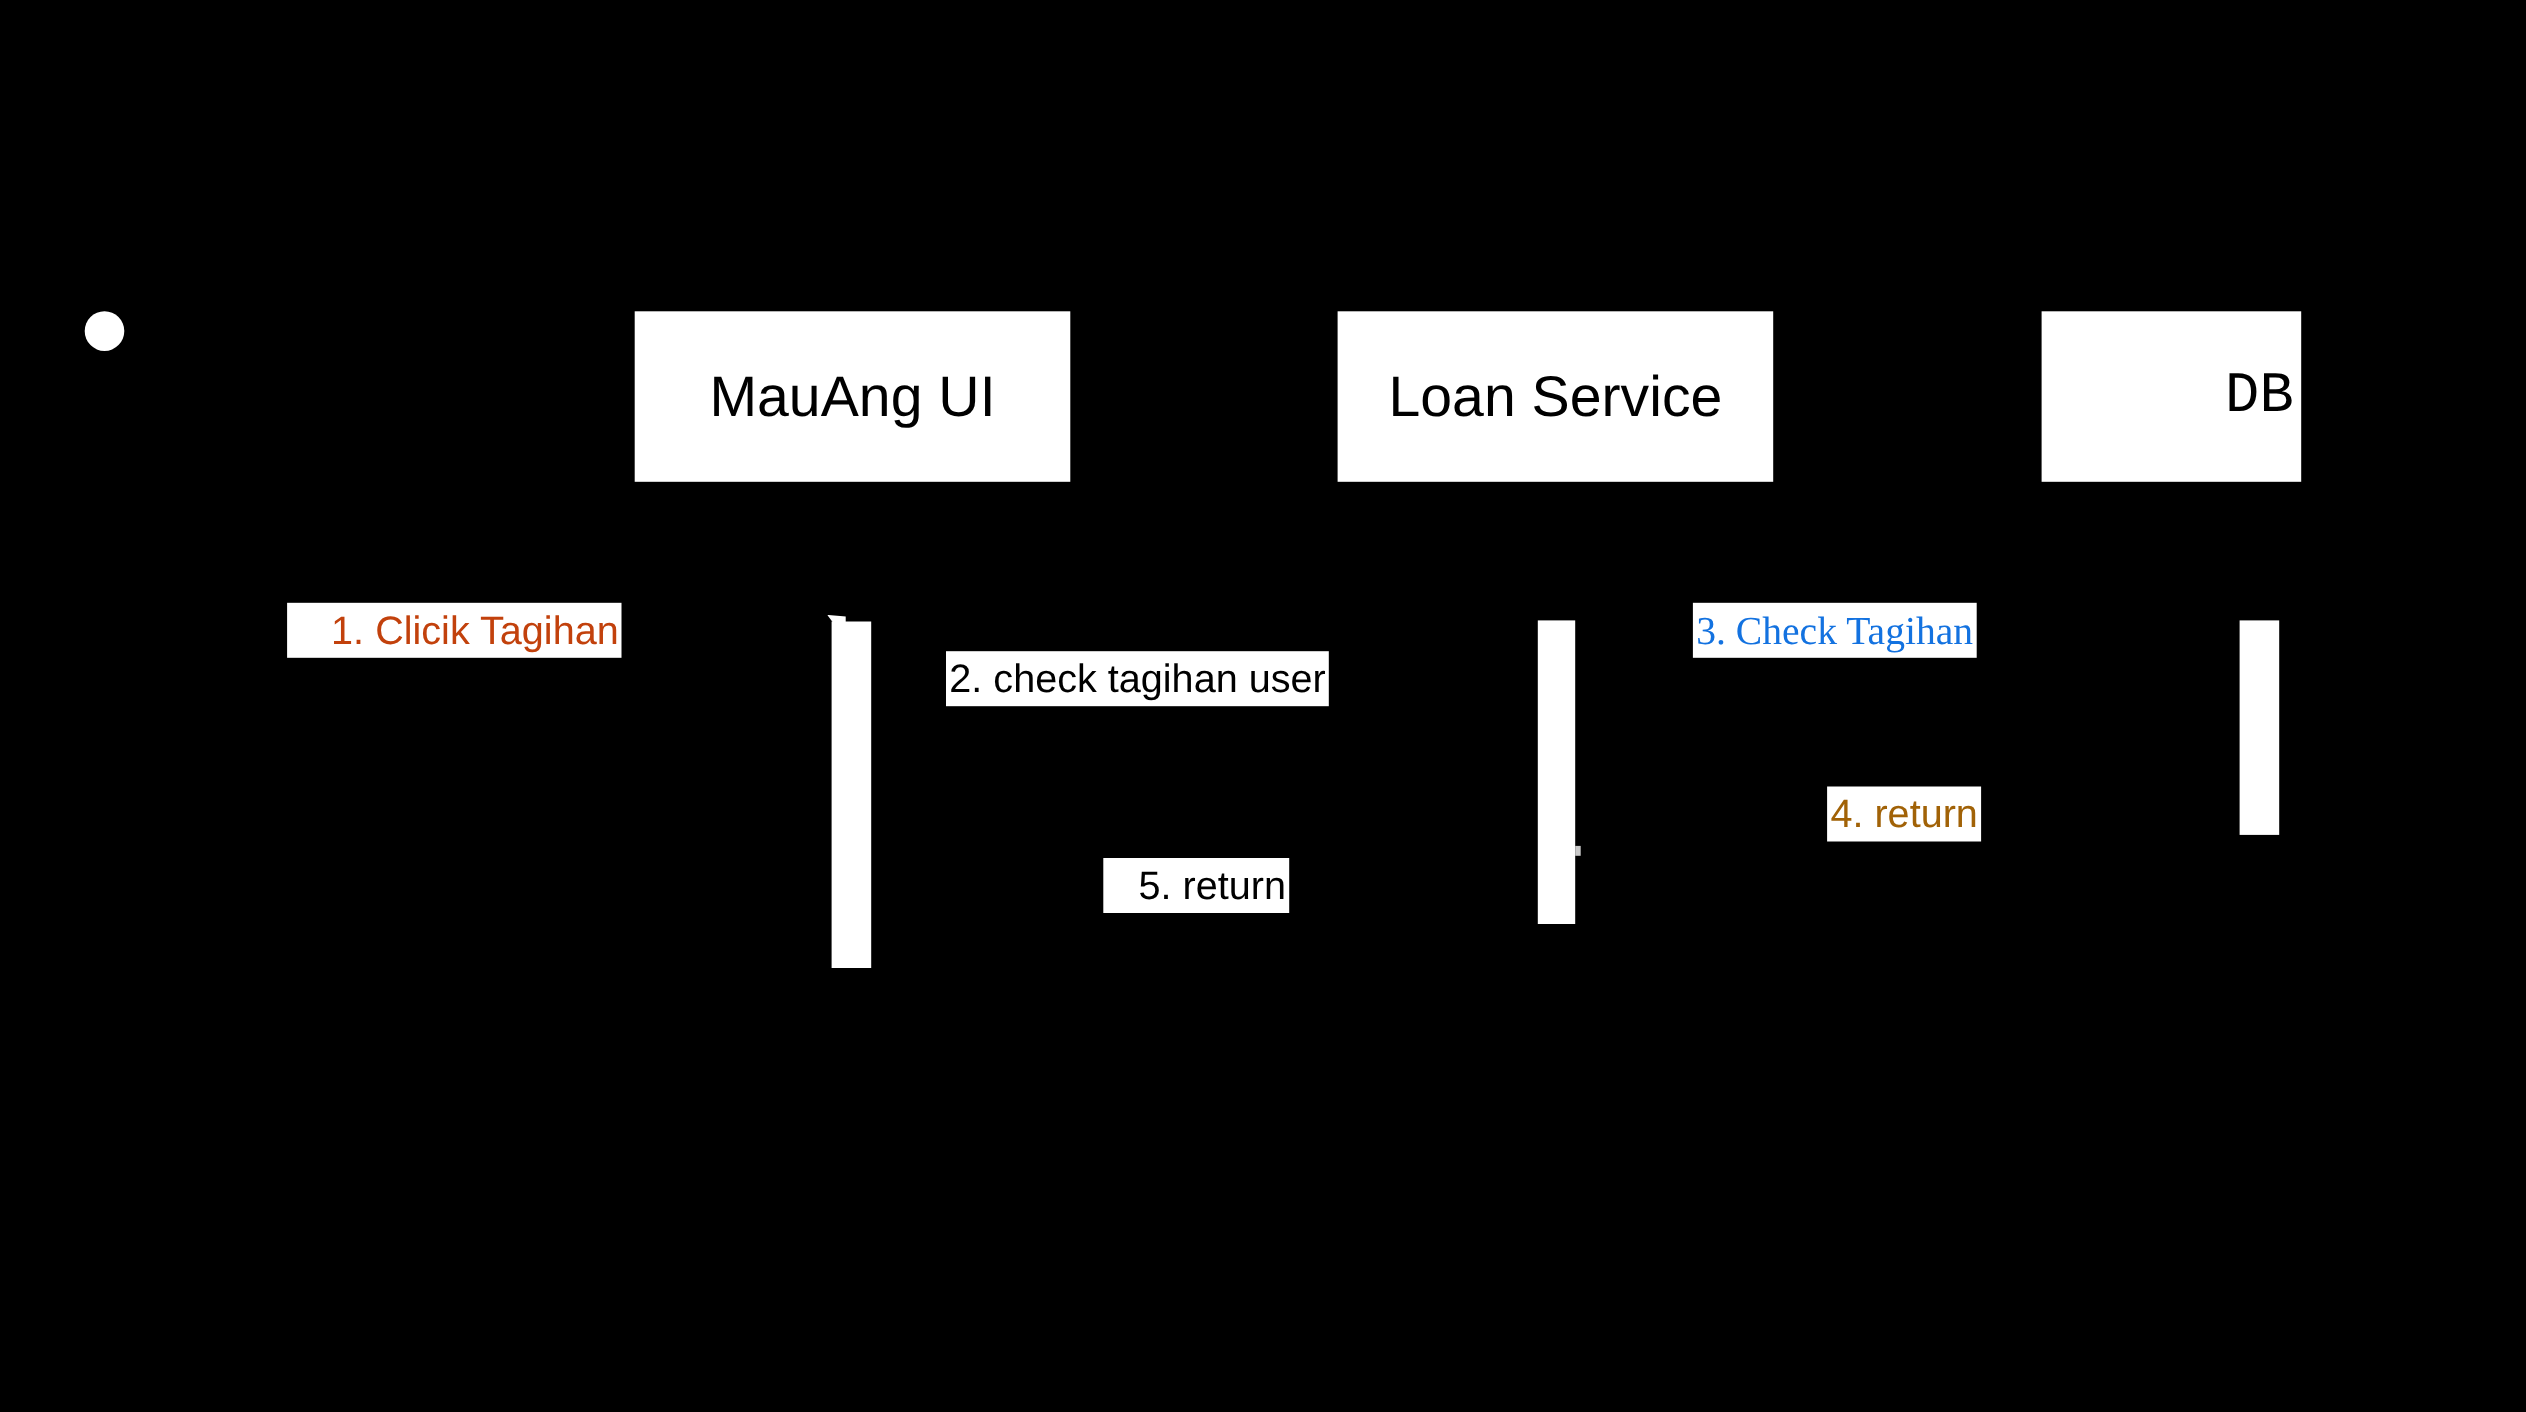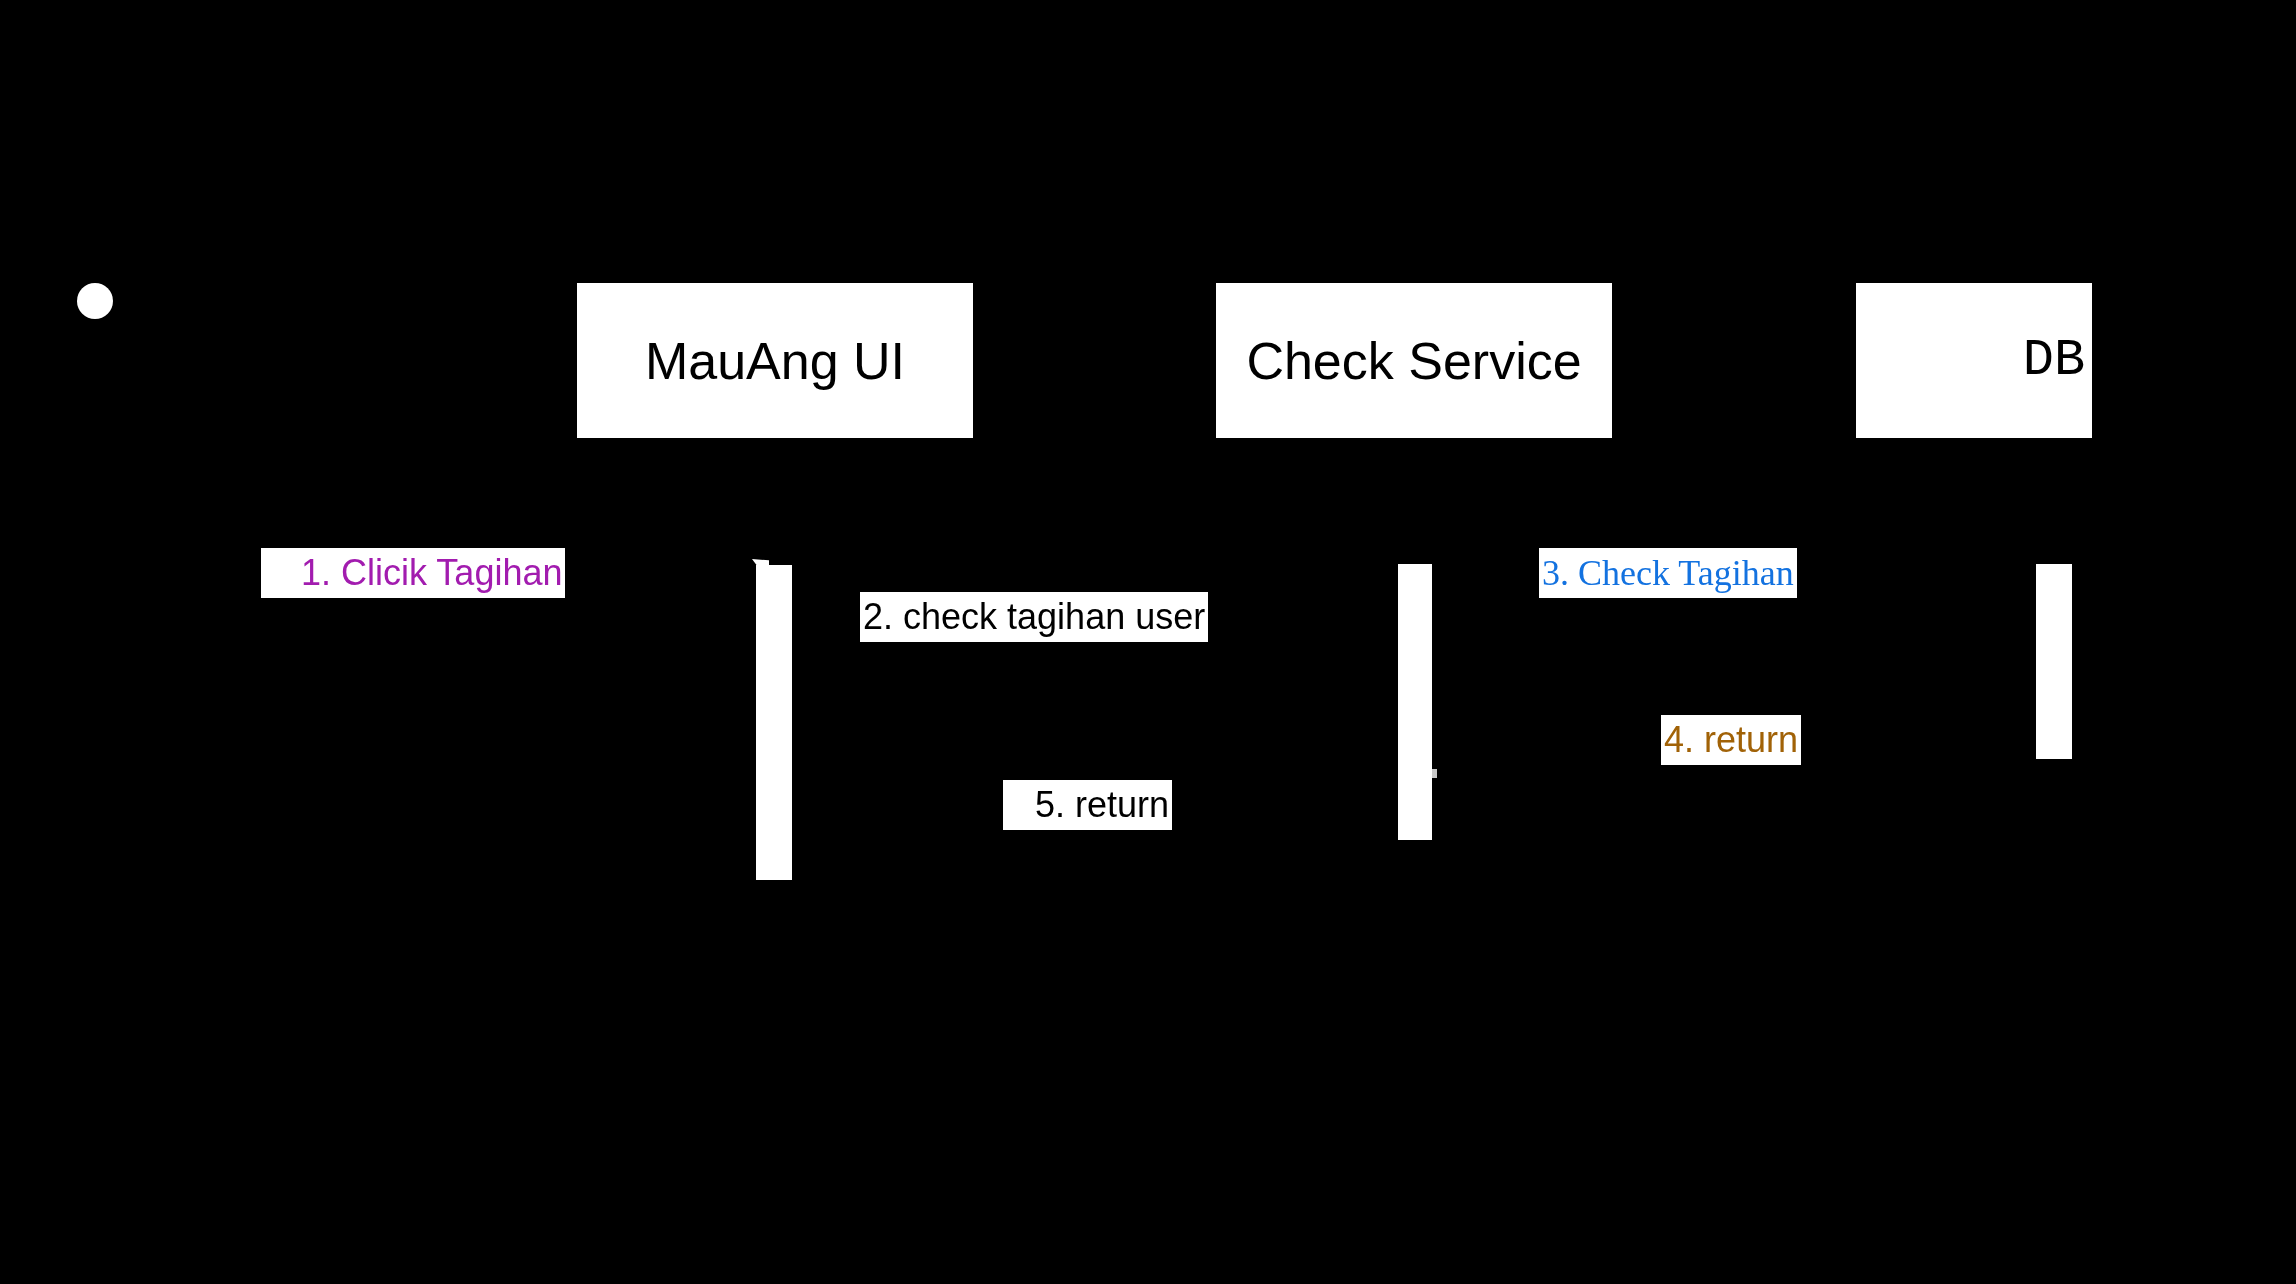--- a/index.html
+++ b/index.html
@@ -96,34 +96,34 @@
 
 <div id="canvas">
 
   <div class="actor-head"></div>
 
   <div class="participant mauang">
     <span style="color: rgb(0, 0, 0);">MauAng UI</span>
   </div>
 
   <div class="participant loan">
-    <span style="color: rgb(0, 0, 0);">Check Service</span>
+    <span style="color: rgb(0, 0, 0);">Loan Service</span>
   </div>
 
   <div class="participant db">
     <span style="color: rgb(0, 0, 0);">DB</span>
   </div>
 
   <div class="activation mauang"></div>
 
   <div class="activation loan"></div>
 
   <div class="activation db"></div>
 
-  <div class="msg m1" style="color: #a21caf; padding-left: 40px;">1. Clicik Tagihan</div>
+  <div class="msg m1" style="color: #c2410c; padding-left: 40px;">1. Clicik Tagihan</div>
 
   <div class="msg m2" style="color: rgb(0, 0, 0); margin-top: 44px;">2. check tagihan user</div>
 
   <div class="msg m3" style="color: rgb(19, 114, 224); font-family: Liberation Serif, serif;">3. Check Tagihan</div>
 
   <div class="msg m4" style="color: #a16207;">4. return</div>
 
   <div class="msg m5" style="color: rgb(0, 0, 0);">5. return</div>
 
   <div class="remnant-a"></div>

